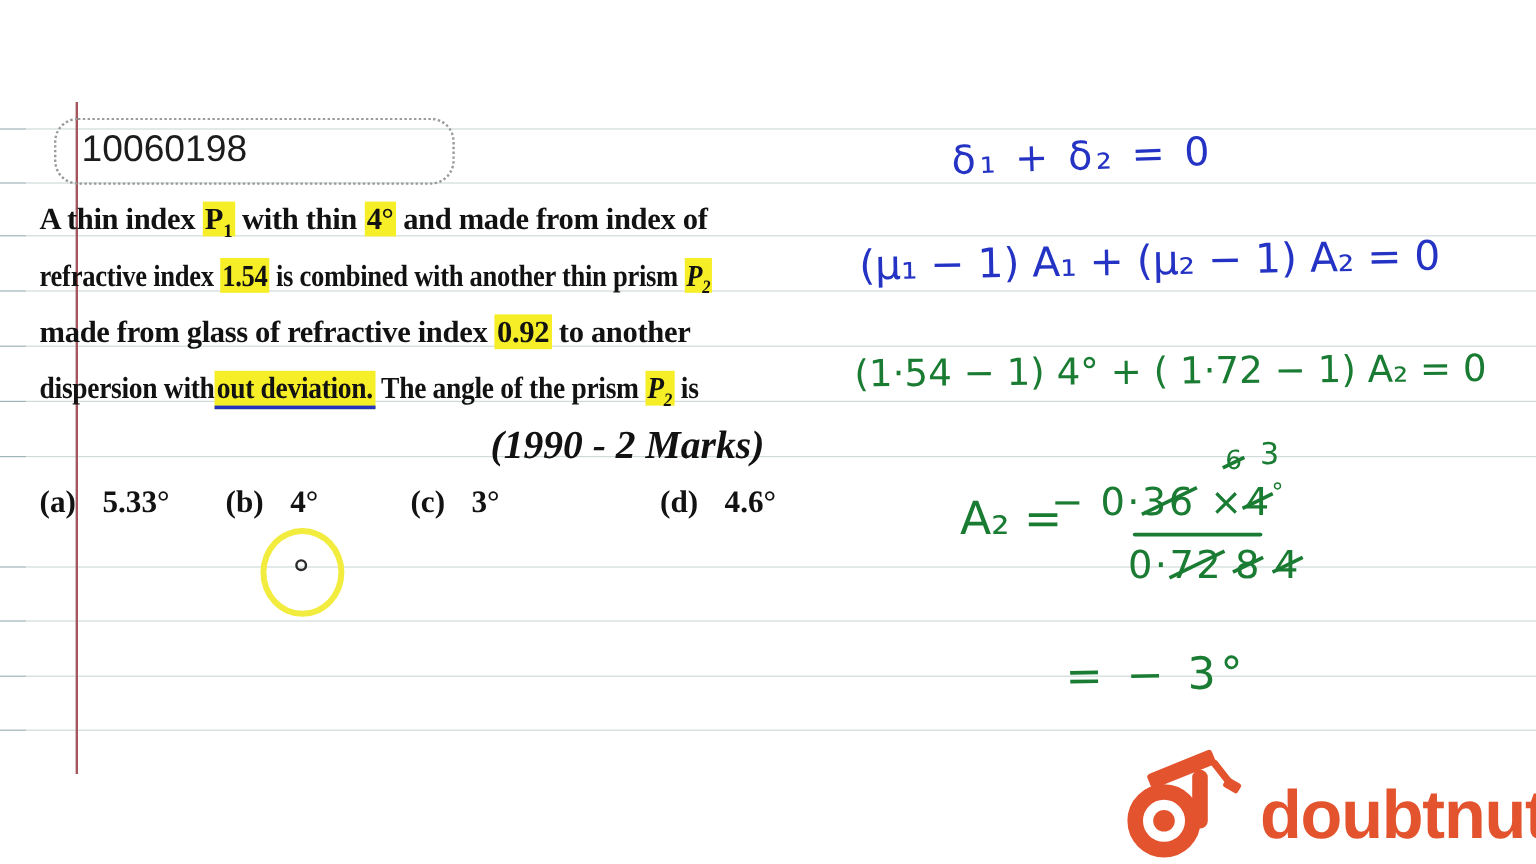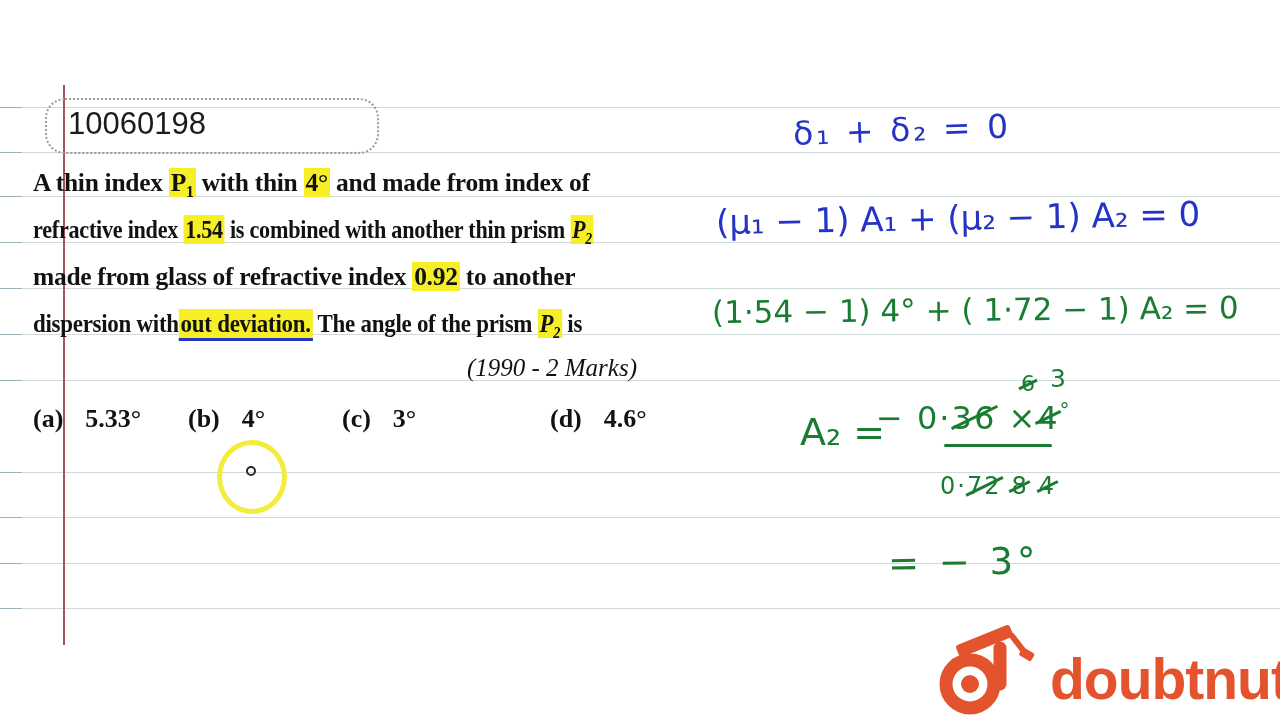--- a/index.html
+++ b/index.html
@@ -19,22 +19,22 @@
           font-family:"Liberation Sans",sans-serif;font-size:31px;color:#1c1c1c;}
   
   .qline{position:absolute;left:33px;white-space:nowrap;line-height:1.25;
          font-family:"Liberation Serif",serif;font-weight:600;font-size:25.5px;
          color:#121212;letter-spacing:-0.3px;transform-origin:left center;}
   .qline sub{font-size:0.62em;}
   .hl{background:#f6ee27;padding:0 2px;}
   .ul-blue{border-bottom:3px solid #2433c0;}
   .it{font-style:italic;}
   .marks{position:absolute;left:33px;top:354px;width:604px;text-align:right;
-         font-family:"Liberation Serif",serif;font-style:italic;font-weight:400;
-         font-size:25px;color:#121212;}
+         font-family:"Liberation Serif",serif;font-style:italic;font-weight:700;
+         font-size:33px;color:#121212;}
   
   .opt{position:absolute;top:404px;white-space:nowrap;
        font-family:"Liberation Serif",serif;font-weight:600;font-size:26px;color:#121212;}
   .opt .val{margin-left:22px;}
   
   .ycircle{position:absolute;left:217px;top:440px;width:60px;height:64px;
            border:5px solid #f1ec3e;border-radius:50%;background:transparent;}
   .dot-deg{position:absolute;left:246px;top:466px;width:6px;height:6px;
            border:2px solid #2a2a2a;border-radius:50%;}
   
@@ -99,21 +99,21 @@
 
 <div class="hw green" style="left:800px;top:410px;font-size:38px">A₂ =</div>
 <div class="hw green" style="left:1021px;top:364px;font-size:22px">
   <span class="cancel">6</span>
   <span style="margin-left:8px;font-size:25px;vertical-align:4px">3</span>
 </div>
 <div class="hw green" style="left:876px;top:398px;font-size:32px;letter-spacing:2px">
   <span>− 0·</span><span class="cancel">36</span><span> ×</span><span class="cancel">4</span><span style="font-size:20px;vertical-align:12px">°</span>
 </div>
 <div class="fracbar"></div>
-<div class="hw green" style="left:940px;top:472px;font-size:24px;letter-spacing:2px">
+<div class="hw green" style="left:940px;top:452px;font-size:32px;letter-spacing:2px">
   <span>0·</span><span class="cancel">72</span><span style="margin-left:10px" class="cancel">8</span><span style="margin-left:10px" class="cancel">4</span>
 </div>
 
 <div class="hw green" style="left:888px;top:542px;font-size:37px;letter-spacing:4px;transform:rotate(-1deg)">=  − 3°</div>
 
 <div class="logo">
   <svg width="116" height="96" viewBox="0 0 116 96">
     <circle cx="42" cy="60" r="24" fill="none" stroke="#e2532e" stroke-width="13"></circle>
     <circle cx="42" cy="60" r="9" fill="#e2532e"></circle>
     <path d="M72 24 L72 60" stroke="#e2532e" stroke-width="13" fill="none" stroke-linecap="round"></path>

